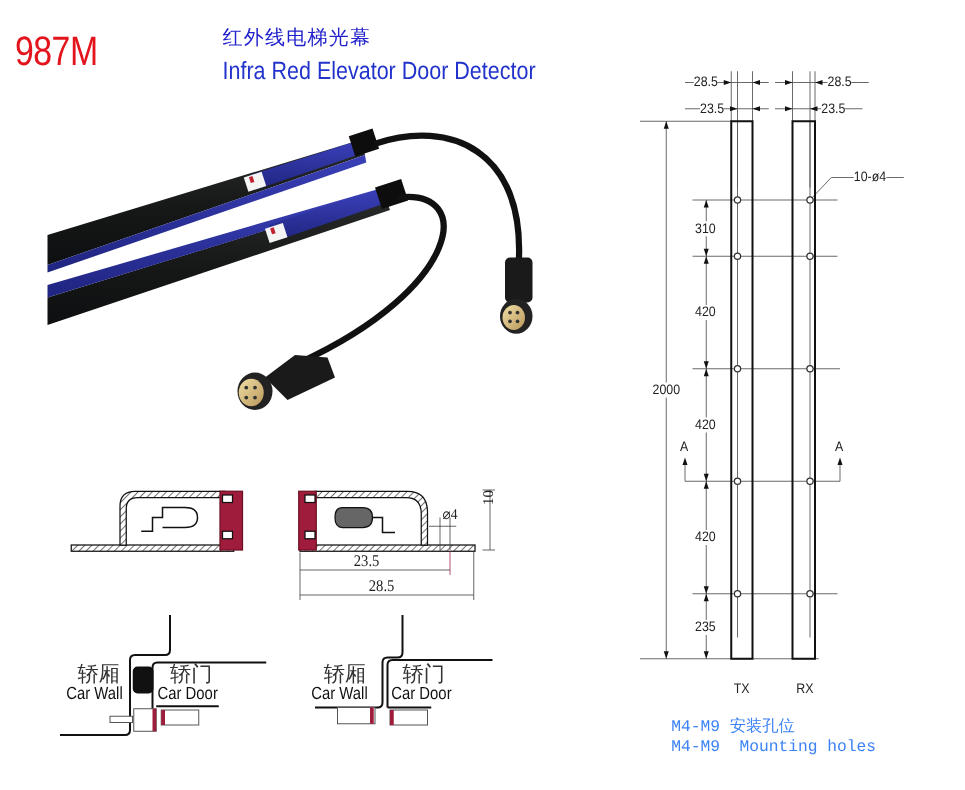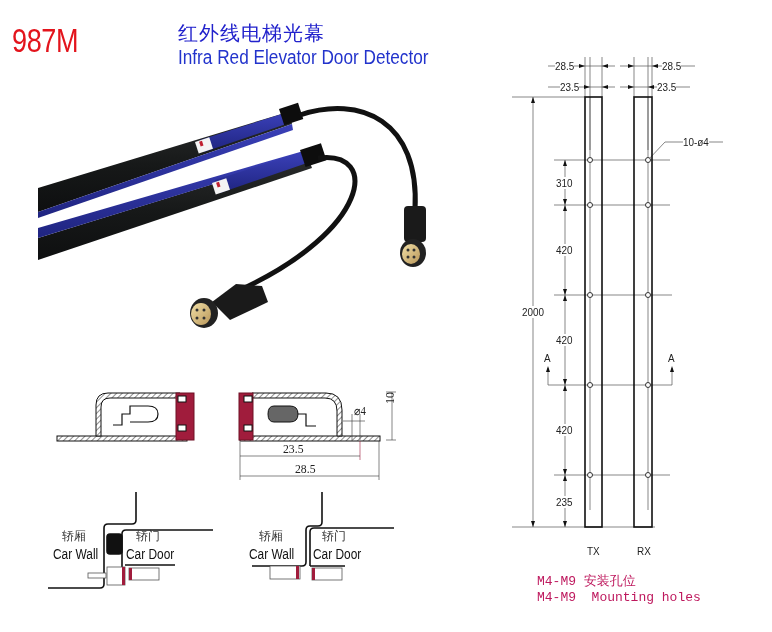--- a/index.html
+++ b/index.html
@@ -1,24 +1,24 @@
 <!DOCTYPE html>
 <html><head>
 <meta charset="utf-8">
 <style>
   html, body { margin: 0; padding: 0; background: #ffffff; }
   body { width: 772px; height: 632px; position: relative; overflow: hidden; font-family: "Liberation Sans", sans-serif; }
   .abs { position: absolute; }
   .model { left: 12px; top: 22px; font-size: 33px; color: #e3141c; font-family: "Liberation Sans", sans-serif; transform: scaleX(0.82); transform-origin: left top; letter-spacing: -0.5px; }
-  .title-cn { left: 178px; top: 20px; font-size: 20px; color: #2222cc; font-family: Liberation Mono, monospace; letter-spacing: 1px; }
+  .title-cn { left: 178px; top: 20px; font-size: 16px; color: #2222cc; font-family: Liberation Mono, monospace; letter-spacing: 1px; }
   .title-en { left: 178px; top: 46px; font-size: 20px; color: #2233cc; transform: scaleX(0.86); transform-origin: left top; white-space: nowrap; }
   .dim { font-size: 11px; color: #222; position: absolute; transform: scaleX(0.9); transform-origin: left top; white-space: nowrap; }
-  .note { left: 537px; font-size: 13px; color: #be185d; font-family: "Liberation Mono", "DejaVu Sans Mono", monospace; white-space: pre; }
+  .note { left: 537px; font-size: 13px; color: #3b82f6; font-family: "Liberation Mono", "DejaVu Sans Mono", monospace; white-space: pre; }
   .fig-label { font-size: 13px; color: #111; font-family: "DejaVu Sans", sans-serif; }
-  .install-cn { font-size: 12px; color: #333; font-family: "DejaVu Serif", serif; text-align: center; }
+  .install-cn { font-size: 17px; color: #333; font-family: "DejaVu Serif", serif; text-align: center; }
   .install-en { font-size: 14px; color: #111; transform: scaleX(0.85); transform-origin: left top; white-space: nowrap; }
   svg { position: absolute; left: 0; top: 0; }
 </style>
 </head>
 <body>
 
 <div class="abs model">987M</div>
 <div class="abs title-cn">红外线电梯光幕</div>
 <div class="abs title-en">Infra Red Elevator Door Detector</div>
 

